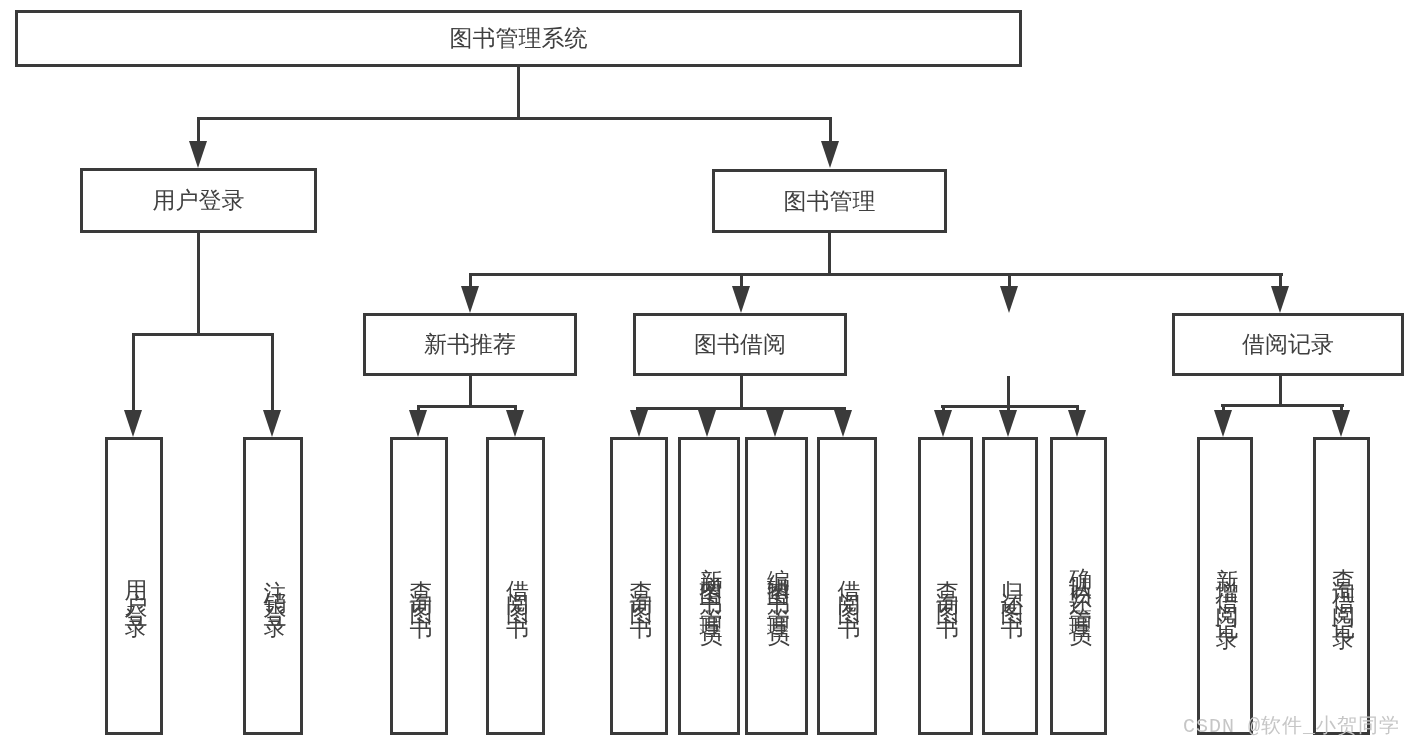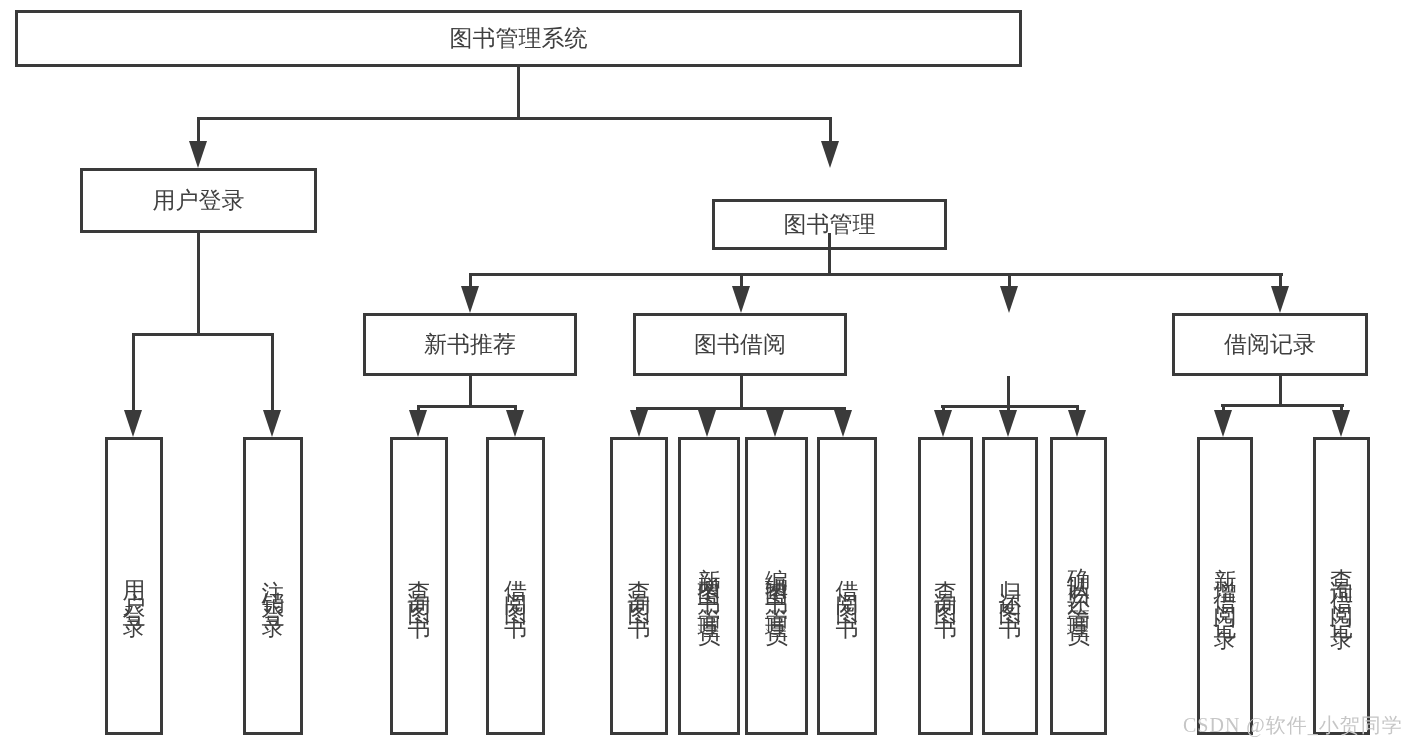--- a/index.html
+++ b/index.html
@@ -1,18 +1,18 @@
 <!DOCTYPE html>
 <html style="--line: #3a3a3a; --text: #3f3f3f; --wm: #c6c6c6; --bg: #ffffff;"><head>
 <meta charset="utf-8">
 <style>
   html,body{margin:0;padding:0;background:#ffffff;}
   .stage{
     position:relative;width:1405px;height:747px;background:var(--bg,#fff);
-    font-family:Liberation Serif, serif;
+    font-family:Liberation Mono, monospace;
     color:var(--text,#3f3f3f);overflow:hidden;border-radius:6px;
   }
   .box{
     position:absolute;box-sizing:border-box;background:#fff;
     border:3px solid var(--line,#3a3a3a);
     display:flex;align-items:center;justify-content:center;
     font-size:23px;color:var(--text,#3f3f3f);
   }
   .vbox span{
     writing-mode:vertical-rl;text-orientation:mixed;
@@ -43,21 +43,21 @@
   <div class="vl" style="left:517px;top:66px;height:52px;"></div>
   <div class="hl" style="left:197px;top:117px;width:634px;"></div>
   <div class="vl" style="left:197px;top:117px;height:28px;"></div>
   <div class="tri" style="left:189px;top:141px;"></div>
   <div class="vl" style="left:829px;top:117px;height:28px;"></div>
   <div class="tri" style="left:821px;top:141px;"></div>
 
   <div class="box" style="left:80px;top:168px;width:237px;height:65px;">
     <span>用户登录</span>
   </div>
-  <div class="box" style="left:712px;top:169px;width:235px;height:51px;margin-top:30px;">
+  <div class="box" style="left:712px;top:169px;width:235px;height:64px;">
     <span>图书管理</span>
   </div>
 
   <div class="vl" style="left:197px;top:233px;height:102px;"></div>
   <div class="hl" style="left:132px;top:333px;width:142px;"></div>
   <div class="vl" style="left:132px;top:333px;height:78px;"></div>
   <div class="tri" style="left:124px;top:410px;"></div>
   <div class="vl" style="left:271px;top:333px;height:78px;"></div>
   <div class="tri" style="left:263px;top:410px;"></div>
 
@@ -71,21 +71,21 @@
   <div class="tri" style="left:1000px;top:286px;"></div>
   <div class="vl" style="left:1279px;top:273px;height:16px;"></div>
   <div class="tri" style="left:1271px;top:286px;"></div>
 
   <div class="box" style="left:633px;top:313px;width:214px;height:63px;">
     <span>图书借阅</span>
   </div>
   <div class="box" style="left:363px;top:313px;width:214px;height:63px;">
     <span>新书推荐</span>
   </div>
-  <div class="box" style="left:1172px;top:313px;width:196px;height:63px;">
+  <div class="box" style="left:1172px;top:313px;width:232px;height:63px;">
     <span>借阅记录</span>
   </div>
 
   <div class="vl" style="left:469px;top:376px;height:31px;"></div>
   <div class="hl" style="left:417px;top:405px;width:100px;"></div>
   <div class="vl" style="left:417px;top:405px;height:8px;"></div>
   <div class="tri" style="left:409px;top:410px;"></div>
   <div class="vl" style="left:514px;top:405px;height:8px;"></div>
   <div class="tri" style="left:506px;top:410px;"></div>
 

